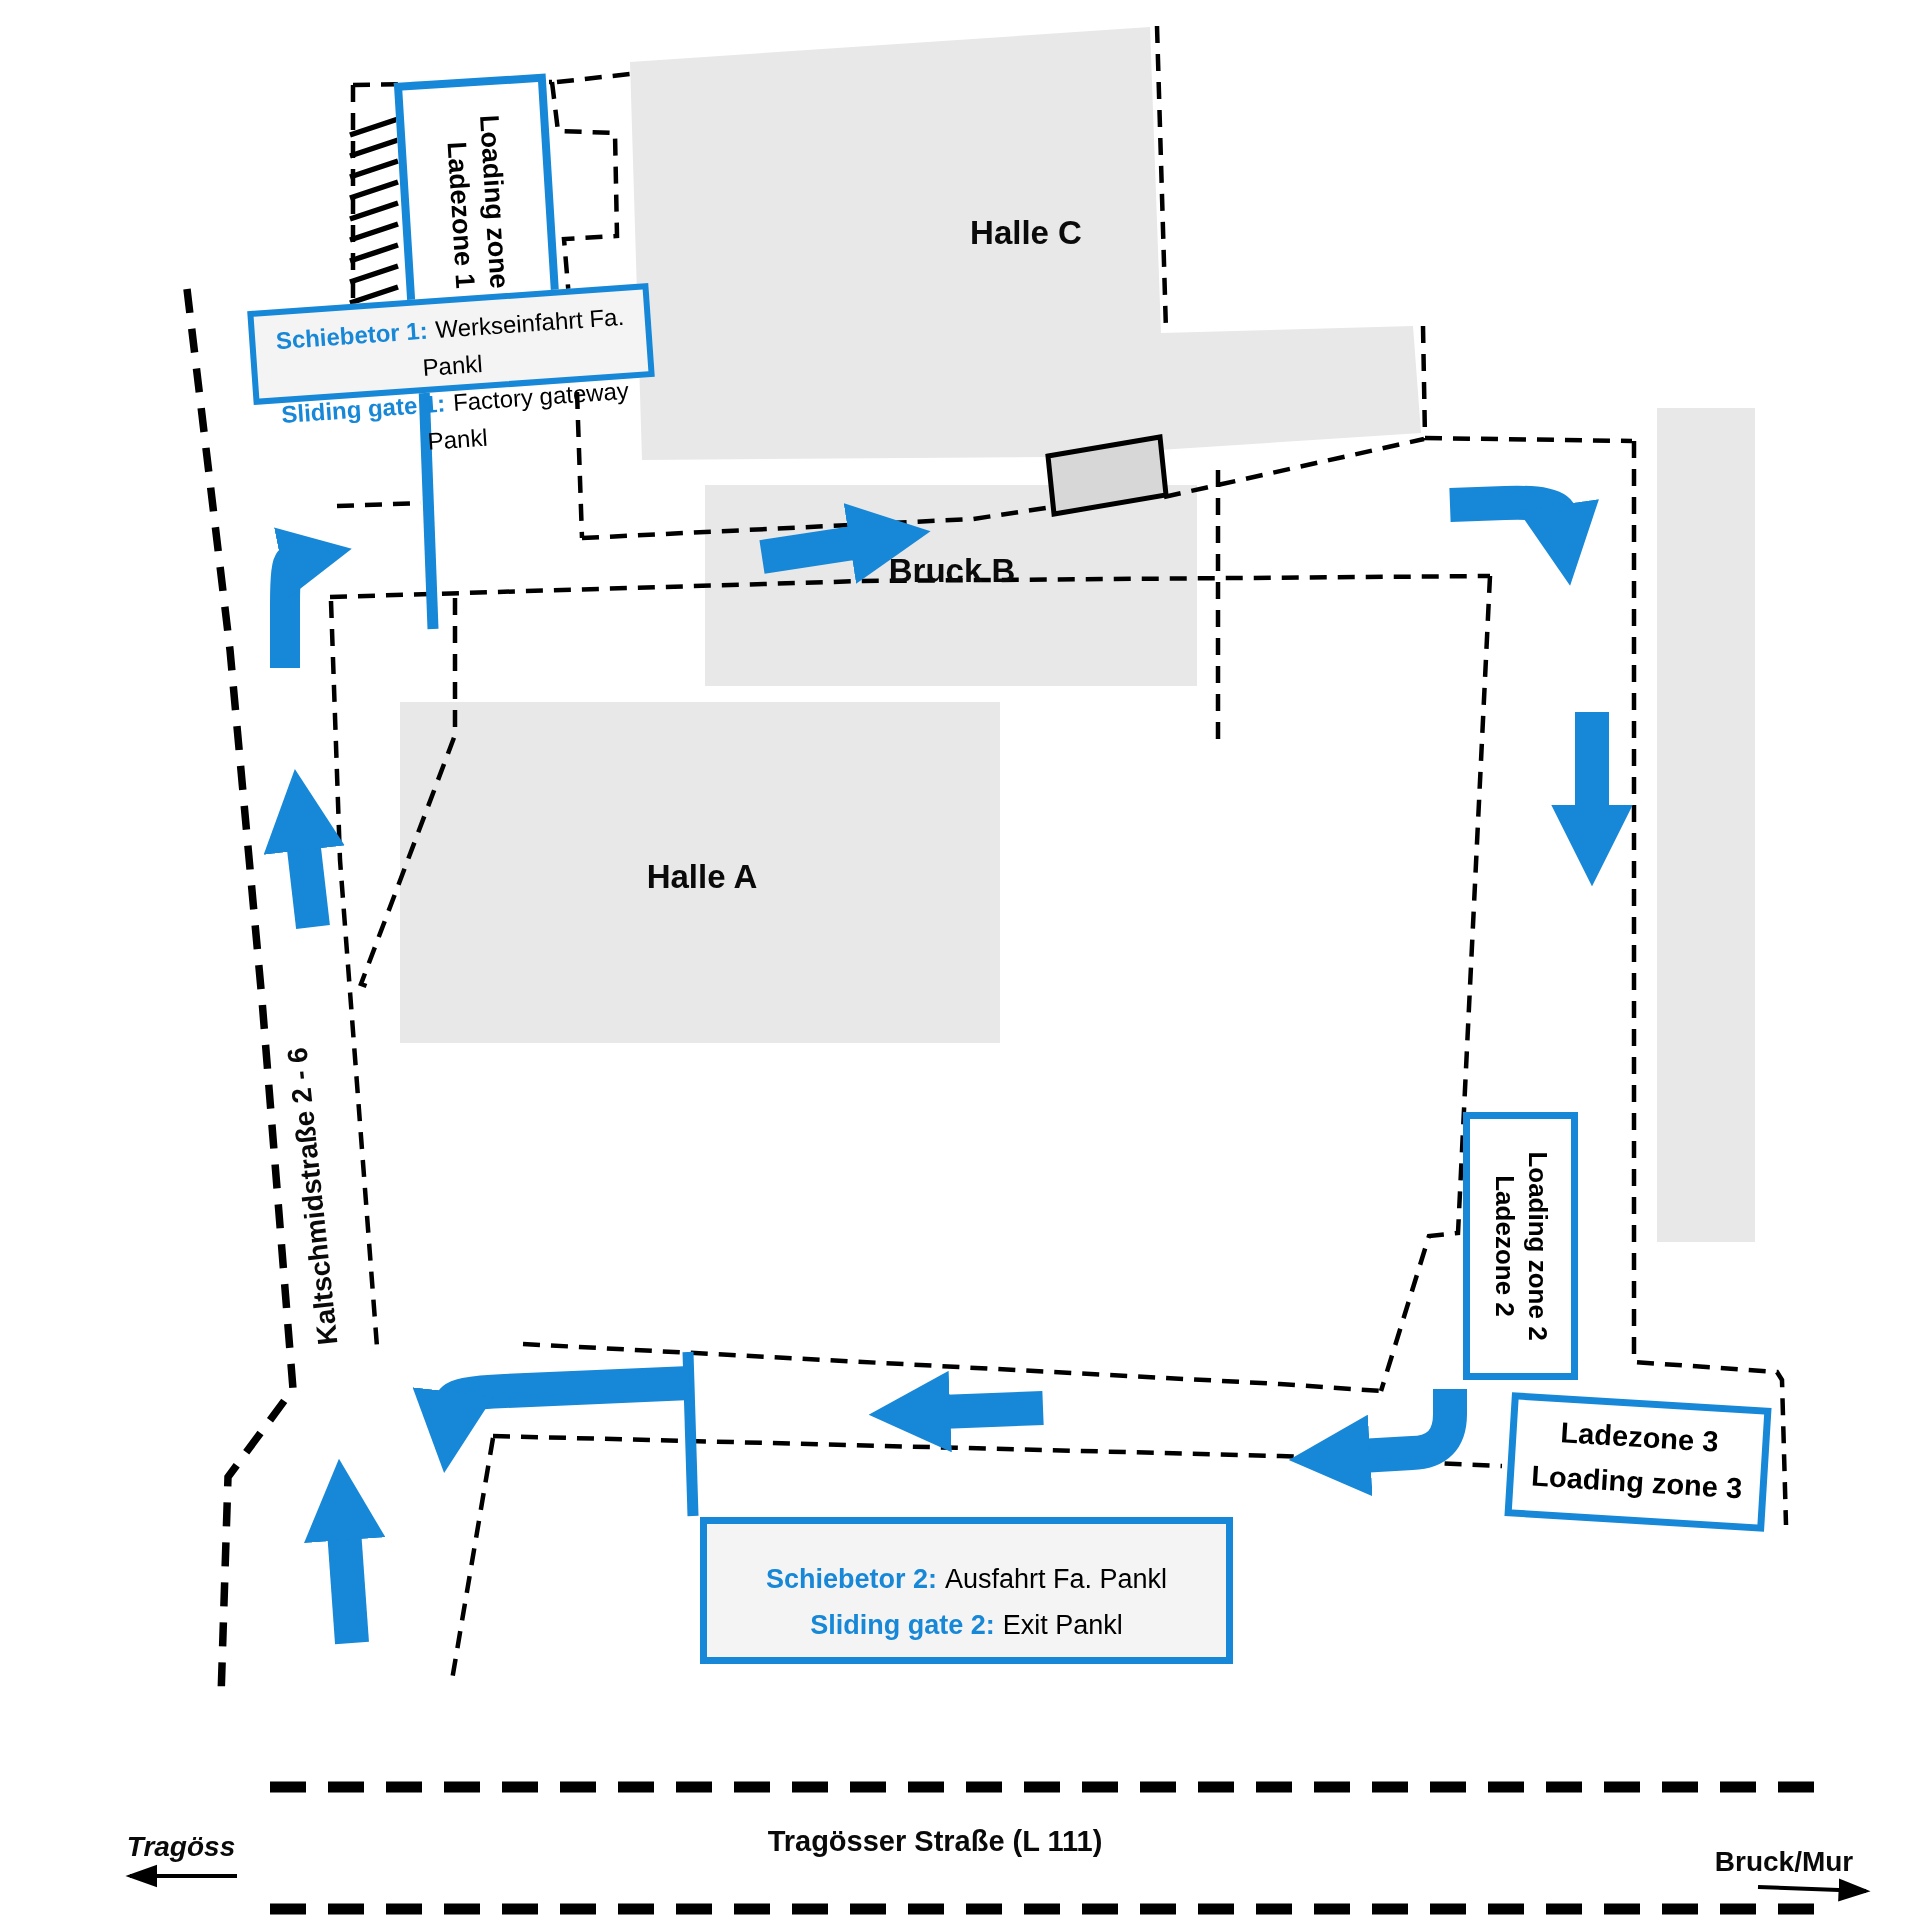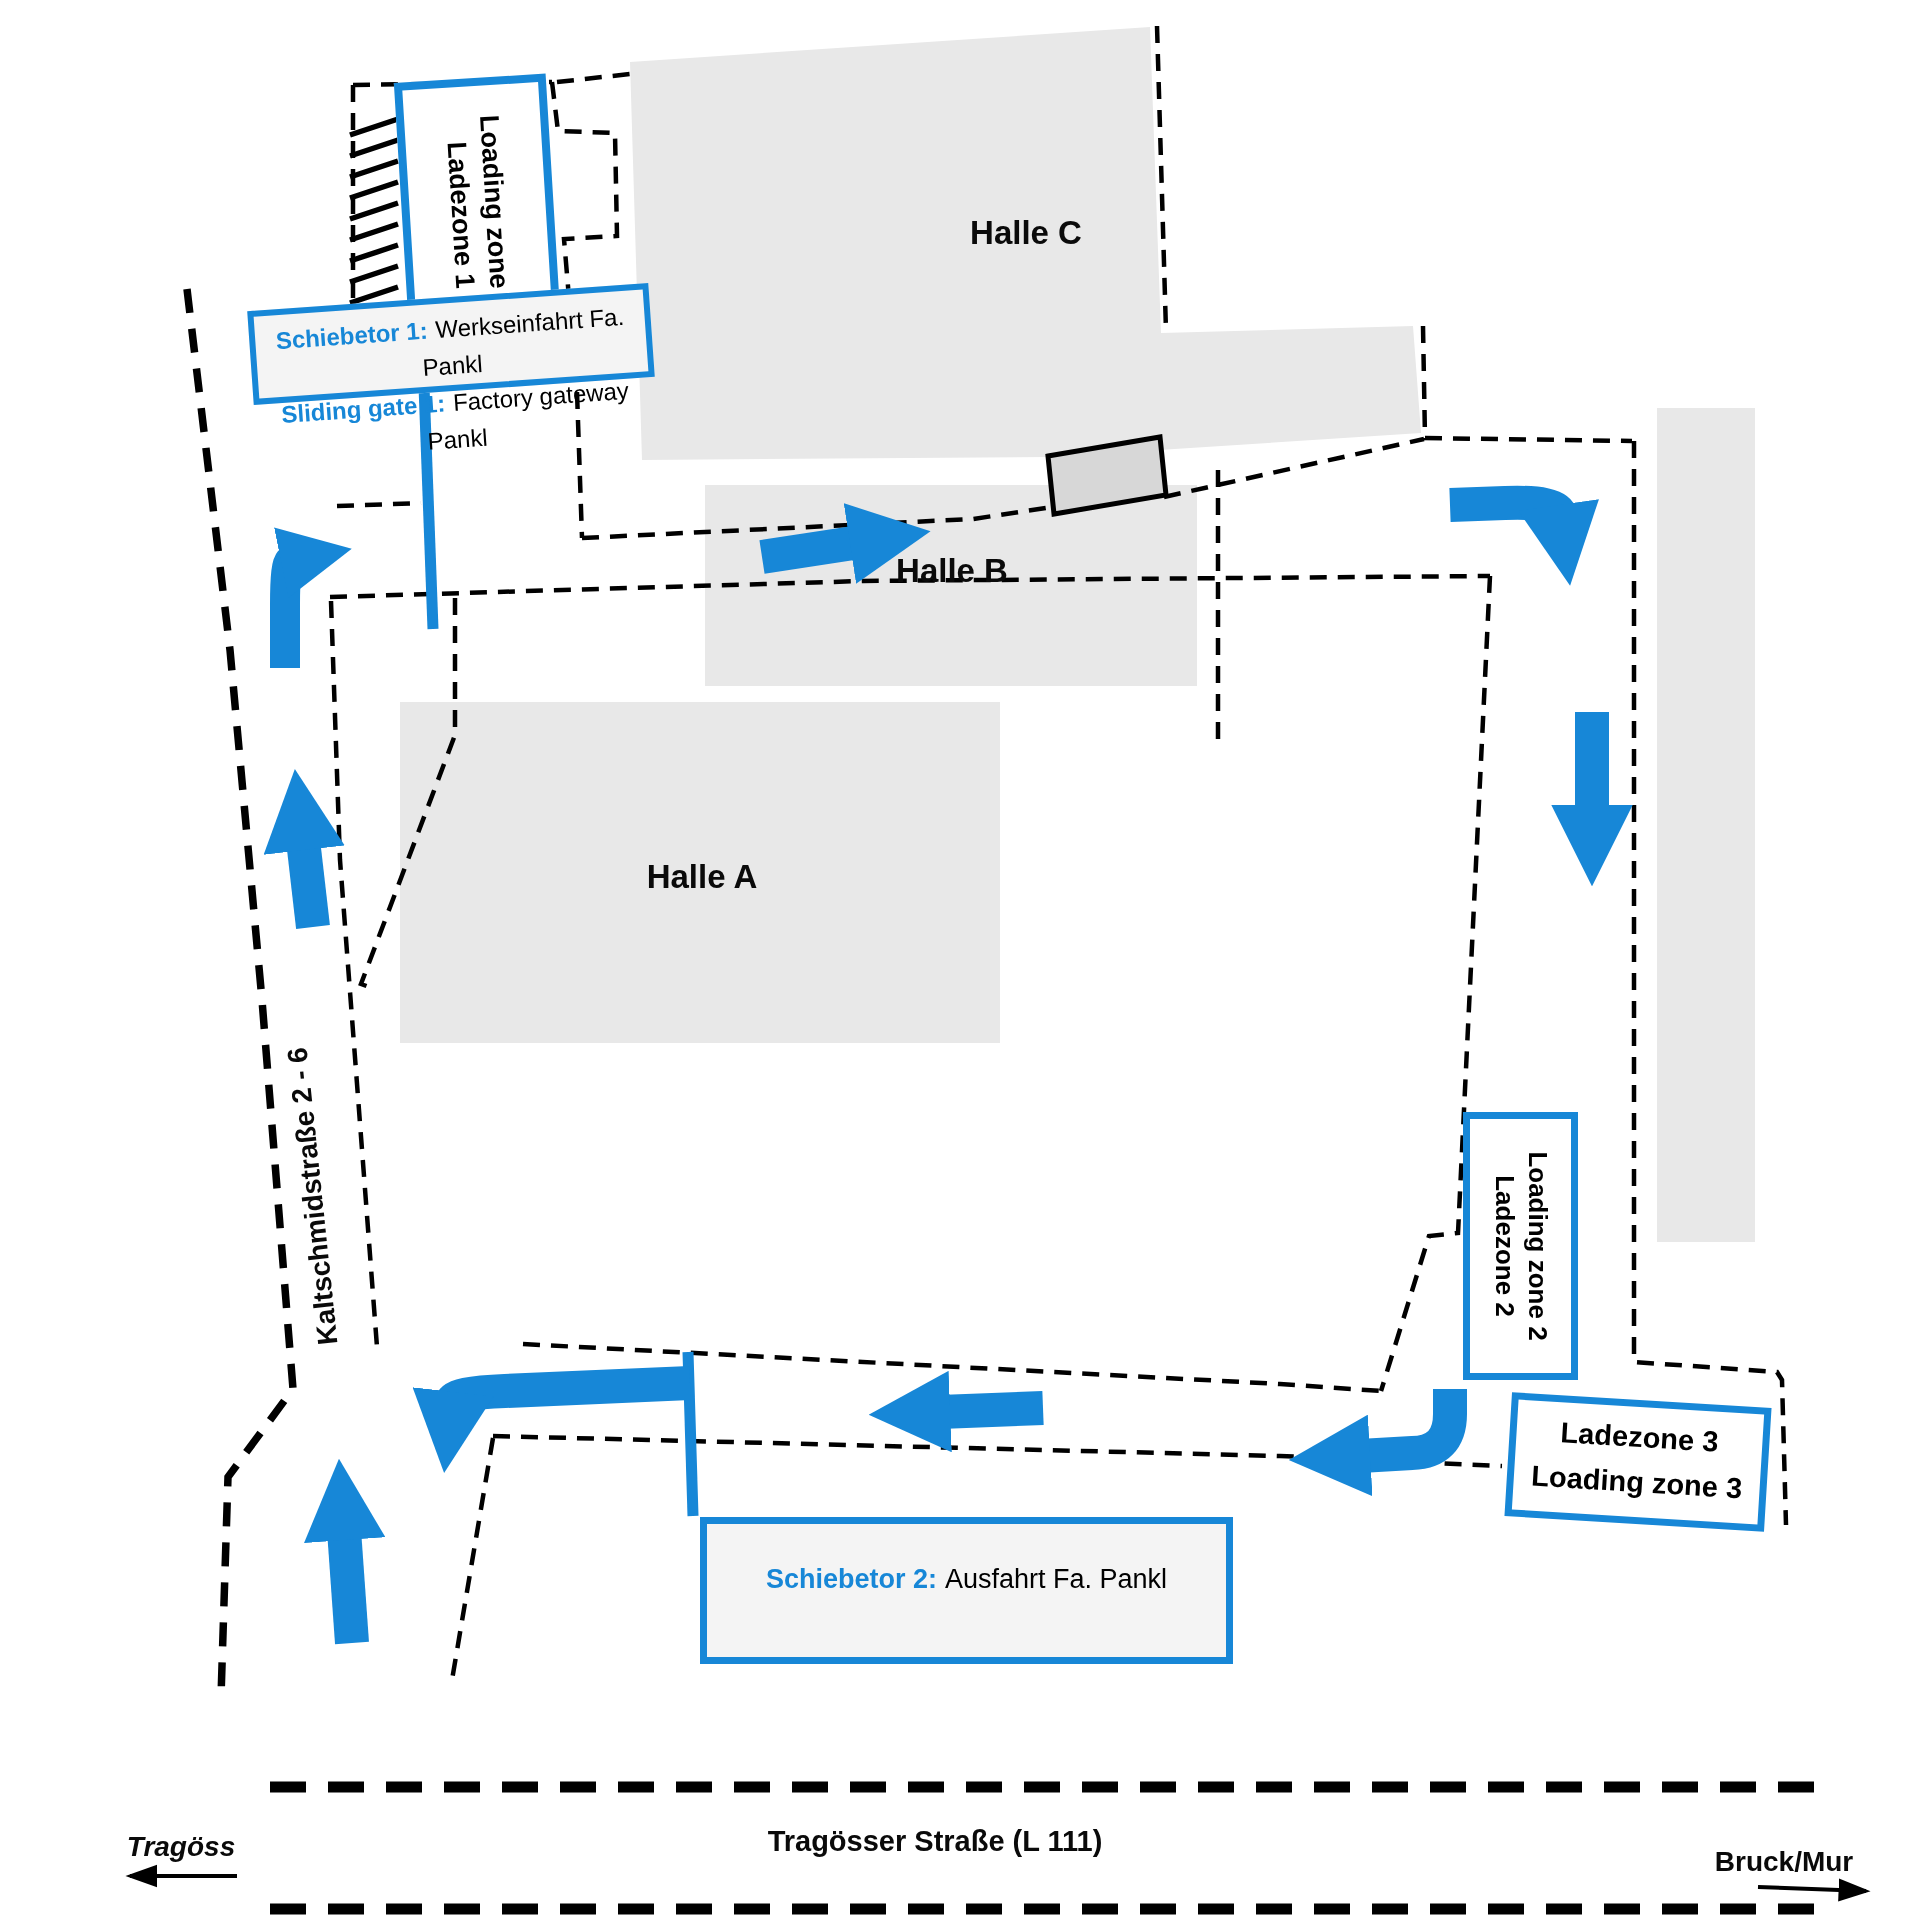--- a/index.html
+++ b/index.html
@@ -134,21 +134,21 @@
       <path d="M352,1643 L344,1530" stroke-width="34" marker-end="url(#ab)"></path>
     </g>
 
     <g stroke="#000" fill="none" stroke-width="4">
       <line x1="237" y1="1876" x2="130" y2="1876" marker-end="url(#ak)"></line>
       <line x1="1758" y1="1887" x2="1866" y2="1891" marker-end="url(#ak)"></line>
     </g>
   </svg>
 
   <div class="halle" style="left:1026px; top:233px;">Halle C</div>
-  <div class="halle" style="left:952px; top:571px;">Halle B</div>
+  <div class="halle" style="left:952px; top:571px;">Bruck B</div>
   <div class="halle" style="left:702px; top:861px;margin-top:16px;">Halle A</div>
 
   <div id="lz1" class="zone-box">
     <div class="vert">
       <div>Loading zone 1</div>
       <div>Ladezone 1</div>
     </div>
   </div>
 
   <div id="lz2" class="zone-box">
@@ -169,20 +169,23 @@
     </div>
     <div>
       <span class="pfx">Sliding gate 1:</span><span>Factory gateway Pankl</span>
     </div>
   </div>
 
   <div id="sg2" class="gate-box">
     <div>
       <span class="pfx">Schiebetor 2:</span><span>Ausfahrt Fa. Pankl</span>
     </div>
+    <div>
+      <span class="pfx">Sliding gate 2:</span><span>Exit Pankl</span>
+    </div>
   </div>
 
   <div id="kaltschmid">Kaltschmidstraße 2 - 6</div>
 
   <div class="street-label" style="left:935px; top:1841px; font-size:29px;">Tragösser Straße (L 111)</div>
 
   <div class="street-label" style="left:181px; top:1847px;font-style:italic;">Tragöss</div>
 
   <div class="street-label" style="left:1772px; top:1862px;margin-left:12px;">Bruck/Mur</div>
 

